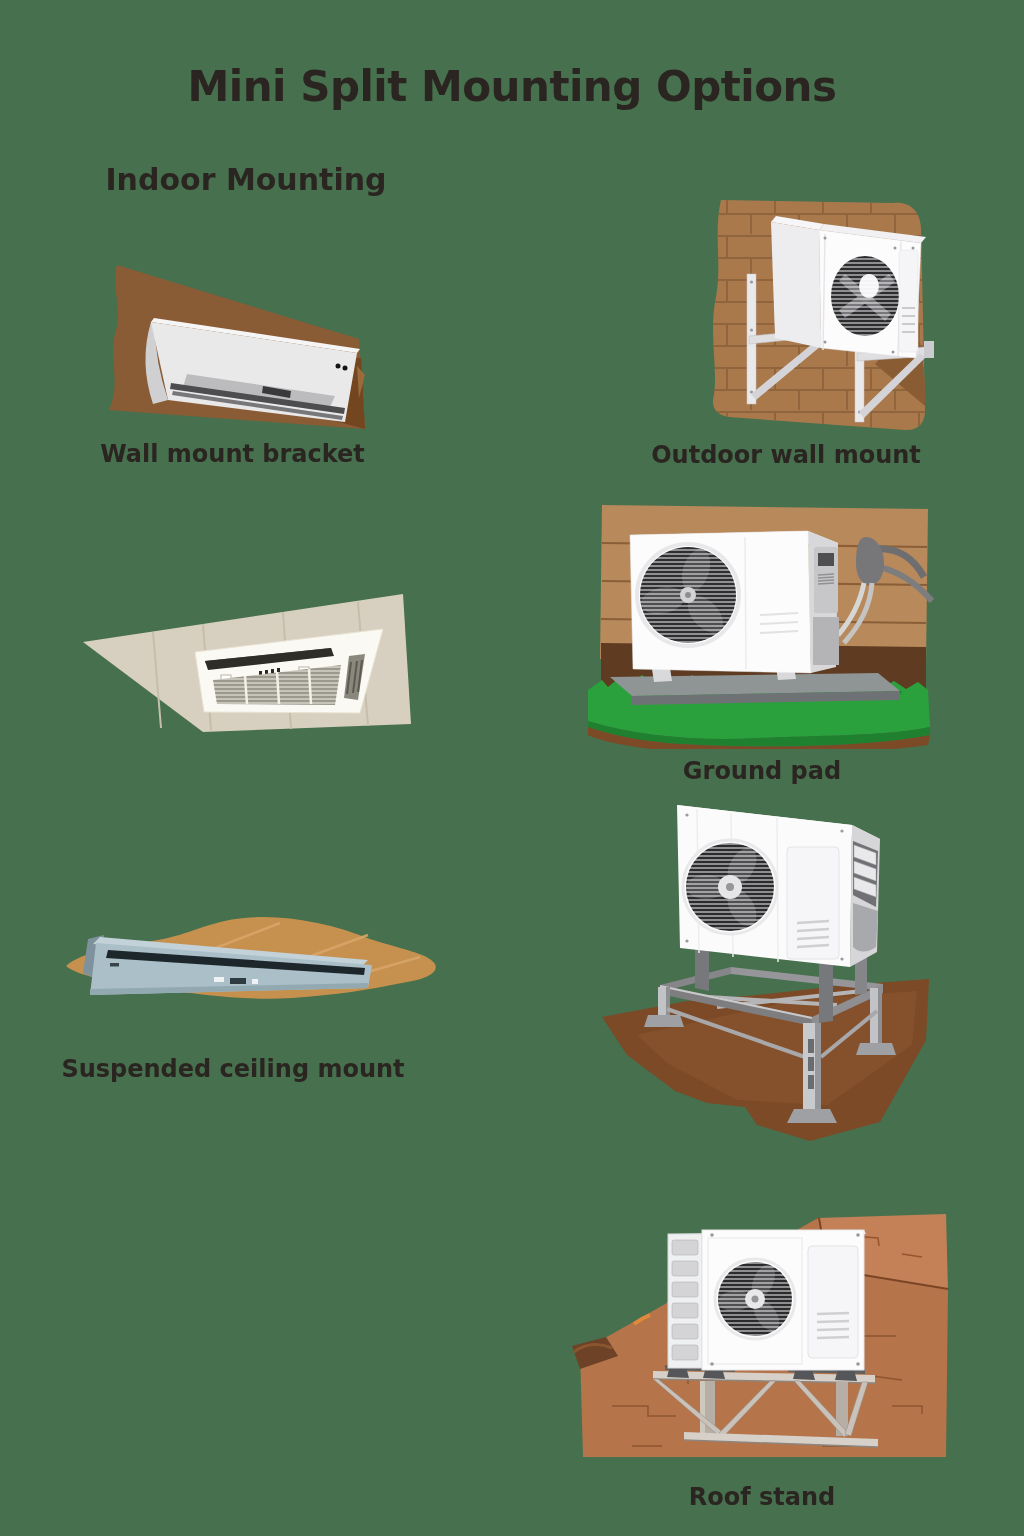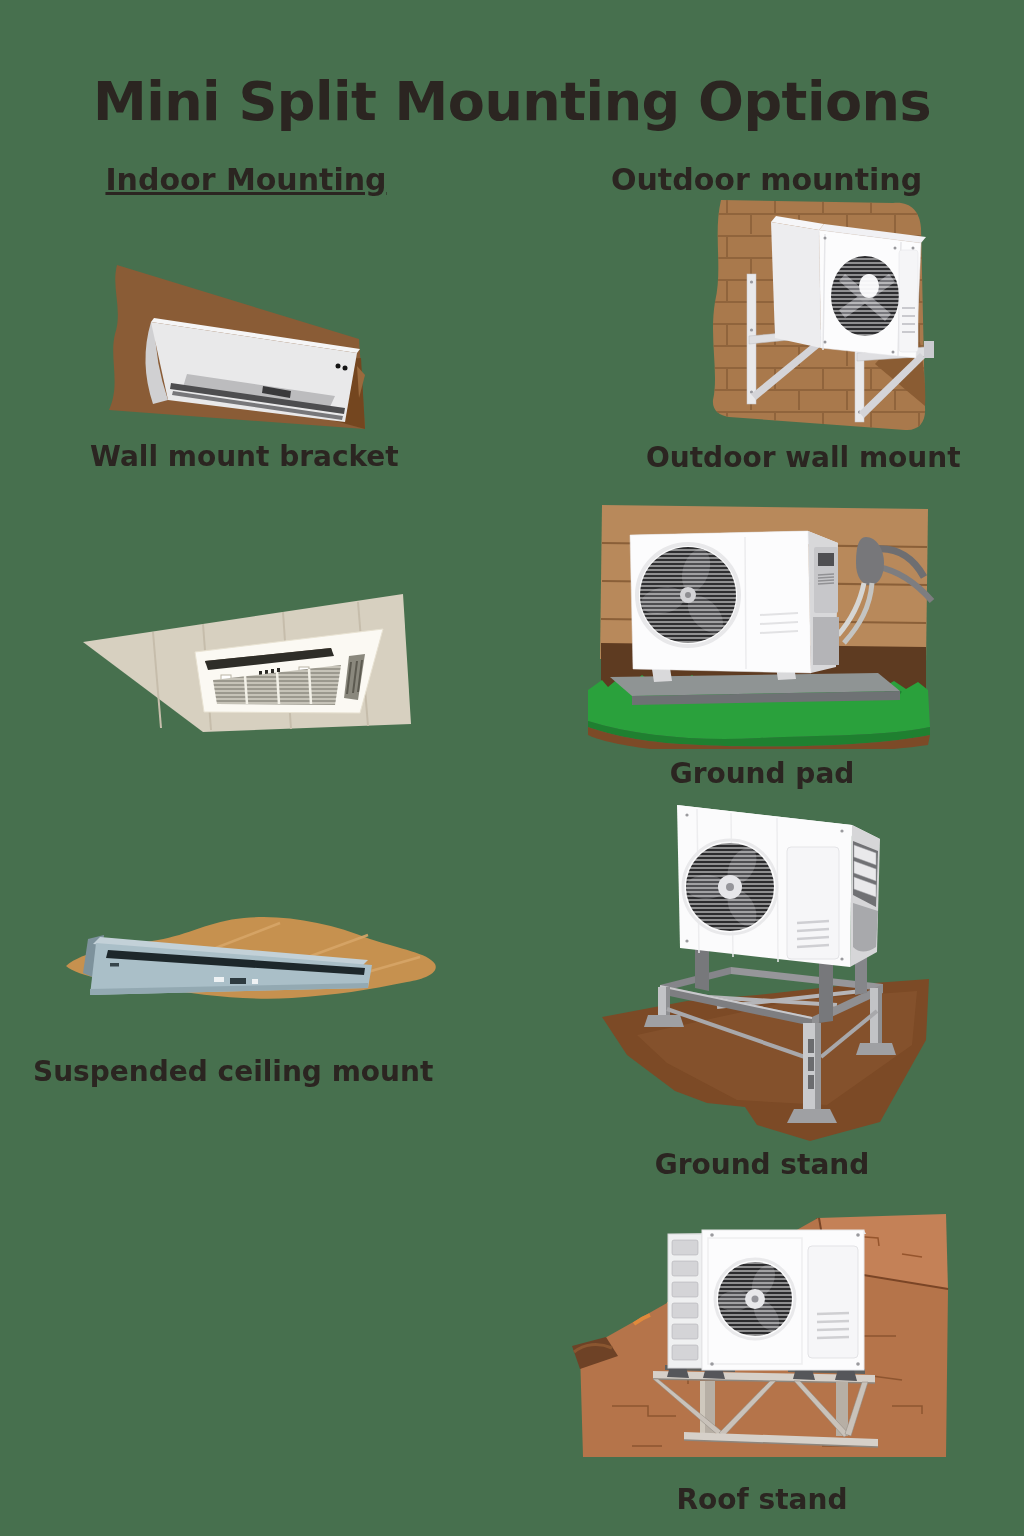--- a/index.html
+++ b/index.html
@@ -1,37 +1,36 @@
 <!DOCTYPE html>
 <html style="--background: #47704e; --text: #2b2521; --wall-brown: #8a5c36; --brick: #a9794c; --siding: #b8895b; --wood-ceiling: #c6914f; --ceiling-beige: #d7d0c0; --roof-terracotta: #b5744a; --grass-green: #2aa13c; --dirt-brown: #7c4a26; --unit-white: #fbfbfc; --unit-blue-gray: #aabfc8; --metal-gray: #c2c3c6; --fan-dark: #2b2b2d;"><head>
 <meta charset="utf-8">
 <title>Mini Split Mounting Options</title>
 <style>
   html,body{margin:0;padding:0;}
   body{background:var(--background,#47704e);font-family:"DejaVu Sans","Liberation Sans",sans-serif;}
   .stage{position:relative;width:1024px;height:1536px;margin:0 auto;background:var(--background,#47704e);overflow:hidden;}
   .title{position:absolute;top:34px;left:0;width:1024px;text-align:center;
-         font-size:54px;font-weight:800;letter-spacing:-0.5px;color:var(--text,#2b2521);}
+         font-size:42px;font-weight:800;letter-spacing:-0.5px;color:var(--text,#2b2521);}
   .col-header{position:absolute;top:137px;font-size:30px;font-weight:800;color:var(--text,#2b2521);
               text-align:center;white-space:nowrap;}
-  .col-header.indoor{left:96px;width:300px;text-decoration:underline;}
+  .col-header.indoor{left:96px;width:300px;}
   .col-header.outdoor{left:611px;width:300px;}
   figure.item{position:absolute;margin:0;padding:0;}
   figure.item svg{position:absolute;top:0;display:block;}
-  .caption{position:absolute;left:0;right:0;text-align:center;font-size:28px;font-weight:800;
+  .caption{position:absolute;left:0;right:0;text-align:center;font-size:24px;font-weight:800;
            color:var(--text,#2b2521);white-space:nowrap;}
 </style>
 </head>
 <body>
 
 <div class="stage">
 
   <h1 class="title">Mini Split Mounting Options</h1>
   <h2 class="col-header indoor">Indoor Mounting</h2>
-  <h2 class="col-header outdoor">Outdoor mounting</h2>
 
   <figure class="item" style="left:90px;top:248px;width:285px;height:226px;">
     <svg style="left:5px" width="285" height="182" viewBox="0 0 285 182">
       <g>
         <path d="M22,17 C16,40 28,62 20,86 C14,110 26,136 14,162 L270,181 L264,91 Z" fill="#8a5c36"></path>
         <path d="M110,138 L270,181 L266,110 L196,116 Z" fill="#74461f"></path>
         <path d="M262,118 L270,127 L264,150 Z" fill="#9b6a3d"></path>
       </g>
       <g>
         <path d="M56,74 Q44,114 58,156 L73,152 Q60,114 60,78 Z" fill="#d0d0d2"></path>
@@ -339,21 +338,20 @@
         </g>
         <g>
           <polygon points="256,46 281,56 279,112 256,100" fill="#707174"></polygon>
           <polygon points="257,50 279,58 279,70 257,62" fill="#e9e9eb" stroke="#a9a9ad" stroke-width="0.5"></polygon>
           <polygon points="257,66 279,74 279,86 257,78" fill="#e9e9eb" stroke="#a9a9ad" stroke-width="0.5"></polygon>
           <polygon points="257,82 279,90 279,102 257,94" fill="#e9e9eb" stroke="#a9a9ad" stroke-width="0.5"></polygon>
           <path d="M256,108 L281,116 L279,152 C270,158 262,158 256,152 Z" fill="#a8a9ac"></path>
         </g>
       </g>
     </svg>
-    <figcaption class="caption" style="top:353px">Ground stand</figcaption>
   </figure>
 
   <figure class="item" style="left:572px;top:1206px;width:380px;height:311px;">
     <svg style="left:0" width="380" height="266" viewBox="0 0 380 266">
       <defs>
         <pattern id="hs7" patternUnits="userSpaceOnUse" width="8" height="4">
           <line x1="0" y1="1" x2="8" y2="1" stroke="#ffffff" stroke-width="1.1" opacity="0.85"></line>
         </pattern>
       </defs>
       <g>

